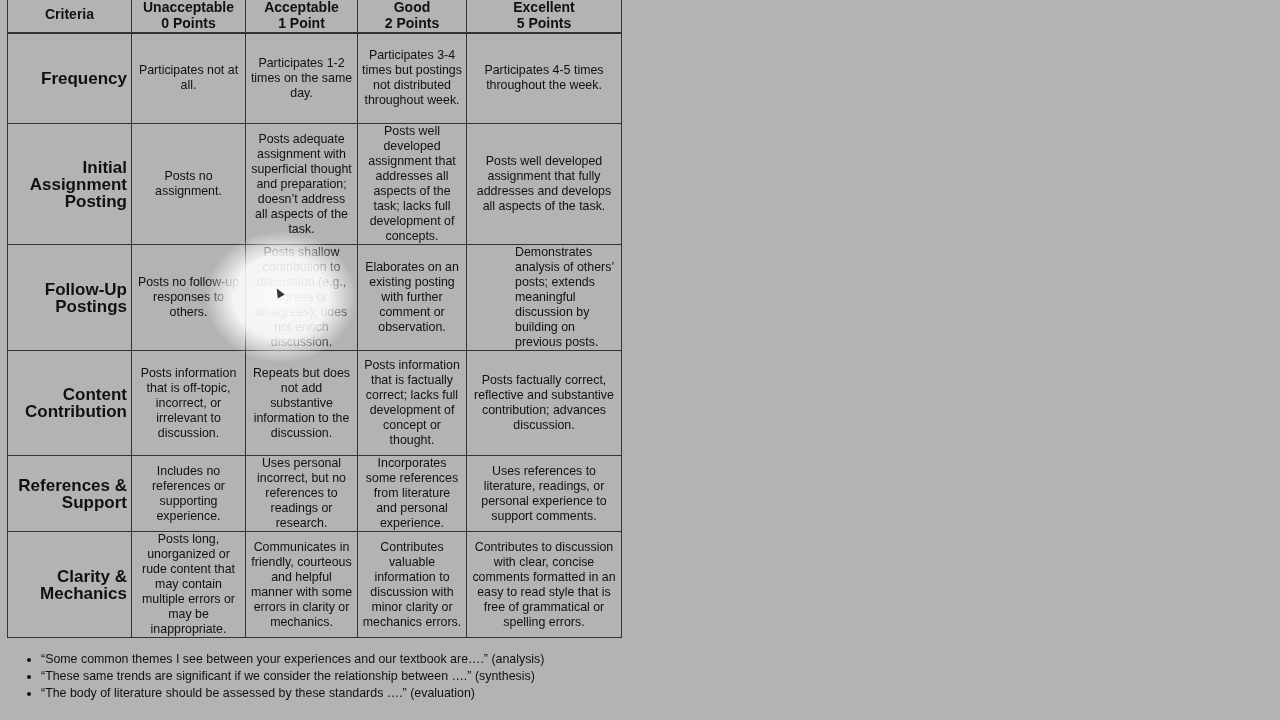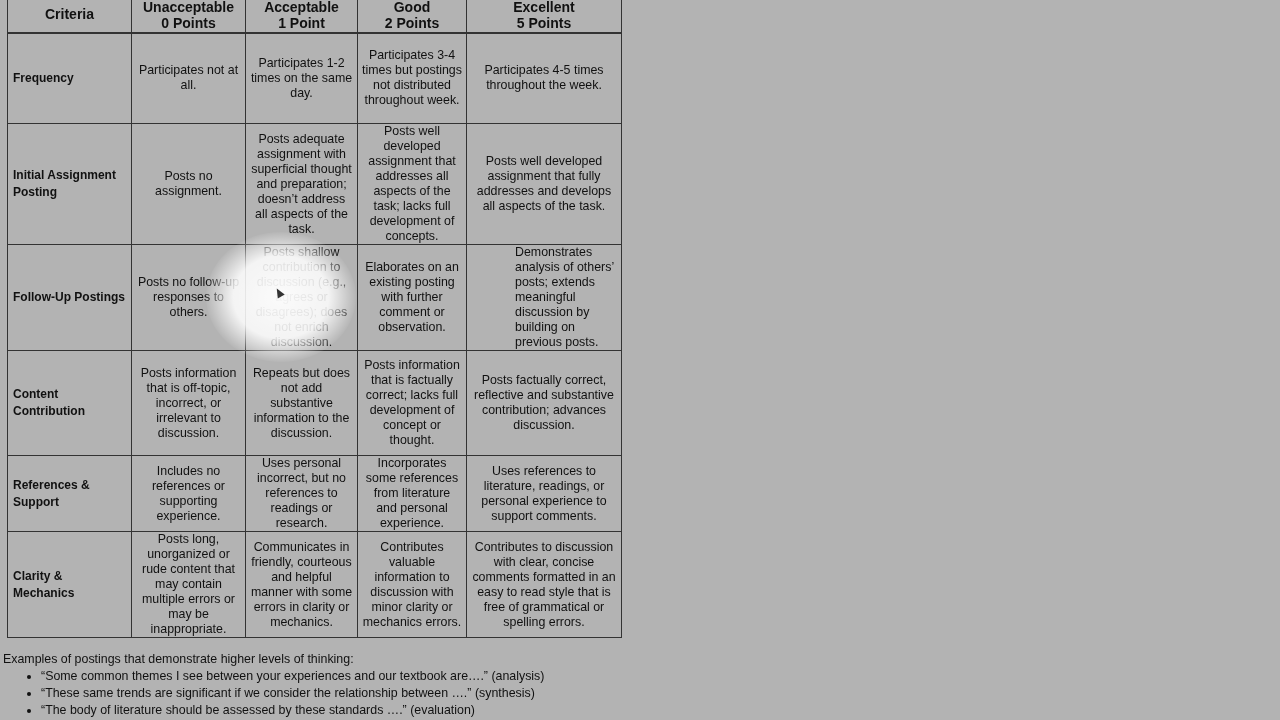--- a/index.html
+++ b/index.html
@@ -16,21 +16,21 @@
     width:614px;
     font-size:12.4px; line-height:15px;
   }
   .rubric td, .rubric th {
     border:1.5px solid #333;
     padding:0 4px;
     vertical-align:middle;
     text-align:center;
   }
   .rubric th { font-weight:bold; font-size:14px; line-height:16px; padding-top:0; }
-  .rubric td.crit { text-align:left; font-weight:bold; font-size:12px; line-height:17px; padding-left:5px; }
+  .rubric td.crit { text-align:right; font-weight:bold; font-size:17px; line-height:17px; padding-left:5px; }
   .rubric td.left { text-align:left;padding-left:48px; }
   .rubric thead th { border-bottom:2px solid #333; }
   .spot {
     position:absolute; left:206px; top:232px; width:150px; height:130px;
     border-radius:50%;
     background:radial-gradient(ellipse at center, rgba(255,255,255,0.95) 0%, rgba(255,255,255,0.85) 45%, rgba(255,255,255,0) 72%);
     pointer-events:none;
   }
   .cursor {
     position:absolute; left:275px; top:288px; width:0; height:0;
@@ -119,19 +119,18 @@
       <td>Contributes valuable information to discussion with minor clarity or mechanics errors.</td>
       <td>Contributes to discussion with clear, concise comments formatted in an easy to read style that is free of grammatical or spelling errors.</td>
     </tr>
   </tbody>
 </table>
 
 <div class="spot"></div>
 <div class="cursor"></div>
 
 <div class="examples">
-  <div>Examples of postings that demonstrate higher levels of thinking:</div>
   <ul>
     <li>“Some common themes I see between your experiences and our textbook are….” (analysis)</li>
     <li>“These same trends are significant if we consider the relationship between ….” (synthesis)</li>
     <li>“The body of literature should be assessed by these standards ….” (evaluation)</li>
   </ul>
 </div>
 
 </body></html>

